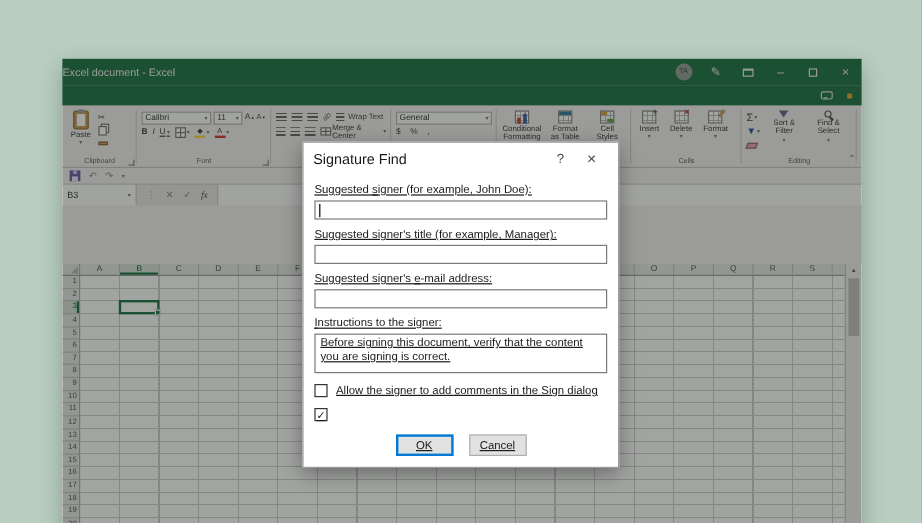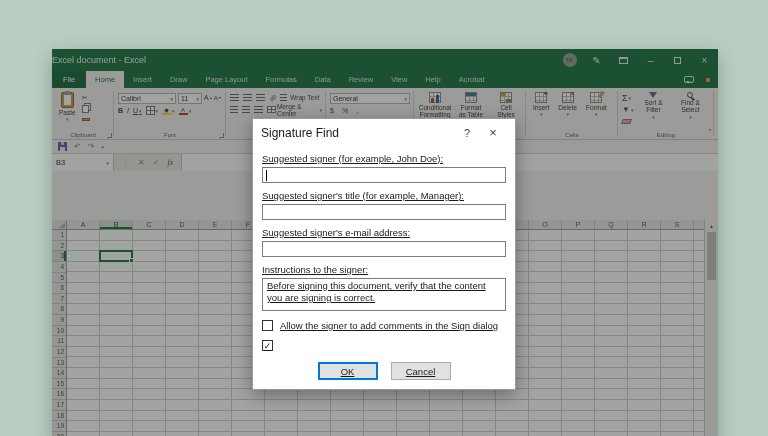--- a/index.html
+++ b/index.html
@@ -114,21 +114,21 @@
   .dlg-close { width:28px; text-align:center; color:#444; font-size:13px; }
   .dlg-body { padding:0 9px;text-decoration:underline; }
   .dlg-label { margin-top:7px; margin-bottom:3px; color:#1a1a1a; }
   .dlg-label u { text-decoration:underline; }
   .dlg-input { height:16px; border:1px solid #7a7a7a; background:#fff; position:relative; }
   .caret-line { position:absolute; left:3px; top:2px; width:1px; height:11px; background:#000; }
   .dlg-textarea { height:33px; border:1px solid #7a7a7a; background:#fff; padding:1px 4px; line-height:1.25; }
   .cb-row { display:flex; align-items:center; gap:7px; margin-top:9px; }
   .cb-box { width:11px; height:11px; border:1px solid #333; background:#fff; display:flex; align-items:center; justify-content:center; font-size:9px; color:#111; flex:none; }
   .dlg-buttons { display:flex; justify-content:center; gap:13px; margin-top:11px; }
-  .btn { width:60px; height:18px; background:#e1e1e1; border:1px solid #adadad; font-size:9.5px; color:#1a1a1a; display:flex; align-items:center; justify-content:center; }
+  .btn { width:48px; height:18px; background:#e1e1e1; border:1px solid #adadad; font-size:9.5px; color:#1a1a1a; display:flex; align-items:center; justify-content:center; }
   .btn.primary { border:2px solid #0078d4; }
 </style>
 </head>
 <body>
 
 <div class="window">
 
   <div class="titlebar">
     <div class="title">Excel document  -  Excel</div>
     <div class="title-controls">
@@ -141,33 +141,20 @@
         </div>
       <div class="tc">–</div>
       <div class="tc">
           <span class="max-box"></span>
         </div>
       <div class="tc">×</div>
     </div>
   </div>
 
   <div class="tabrow">
-    <div style="display:flex">
-        <div class="tab file">File</div>
-        <div class="tab active">Home</div>
-        <div class="tab">Insert</div>
-        <div class="tab">Draw</div>
-        <div class="tab">Page Layout</div>
-        <div class="tab">Formulas</div>
-        <div class="tab">Data</div>
-        <div class="tab">Review</div>
-        <div class="tab">View</div>
-        <div class="tab">Help</div>
-        <div class="tab">Acrobat</div>
-      </div>
     <div class="tab-right">
       <span class="bubble"></span>
       <span class="orange-dot"></span>
     </div>
   </div>
 
   <div class="ribbon">
 
     <div class="group" style="width:62px">
       <div class="bigbtn">

